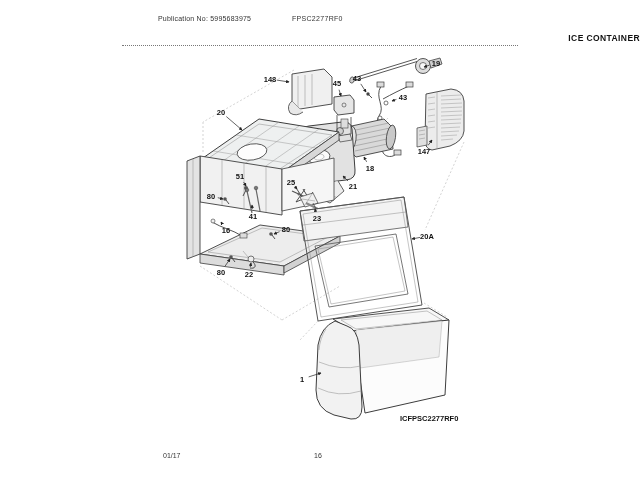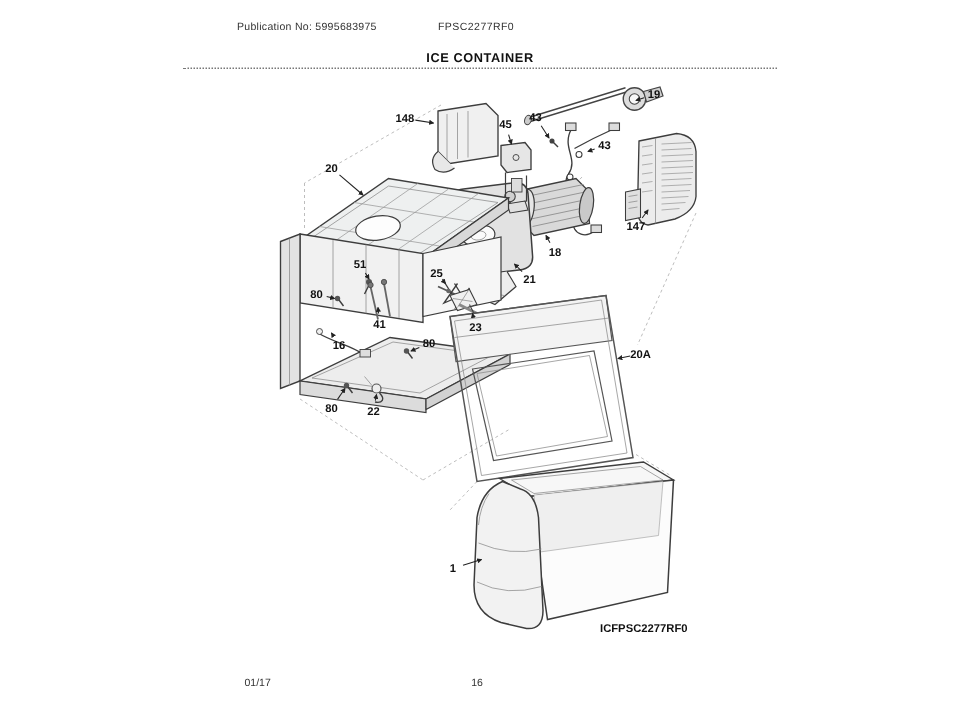--- a/index.html
+++ b/index.html
@@ -2,21 +2,21 @@
 <html><head>
 <meta charset="utf-8">
 <style>
   html,body{margin:0;padding:0;background:#fff;}
   .page{
     position:relative;width:640px;height:480px;background:#ffffff;overflow:hidden;
     font-family:"Liberation Sans","DejaVu Sans",sans-serif;color:#1a1a1a;
   }
   .pub{position:absolute;left:158px;top:15px;font-size:7px;color:#333;letter-spacing:.2px;}
   .model{position:absolute;left:292px;top:15px;font-size:7px;color:#333;letter-spacing:.3px;}
-  .title{position:absolute;left:0;top:33px;width:640px;text-align:center;
+  .title{position:absolute;left:0;top:33px;width:640px;text-align:right;
          font-size:8.5px;font-weight:bold;letter-spacing:.4px;color:#111;}
   .rule{position:absolute;left:122px;top:45px;width:396px;border-top:1px dotted #777;}
   .footer-date{position:absolute;left:163px;top:452px;font-size:7px;color:#333;}
   .footer-page{position:absolute;left:0;top:452px;width:636px;text-align:center;font-size:7px;color:#333;}
   svg.diagram{position:absolute;left:0;top:0;}
   svg .callout{font-family:"Liberation Sans","DejaVu Sans",sans-serif;font-size:7.5px;
                font-weight:bold;fill:#111;text-anchor:middle;}
   svg .leader{stroke:#222;stroke-width:.7;}
   svg .watermark{font-family:"Liberation Sans","DejaVu Sans",sans-serif;font-size:7.5px;
                font-weight:bold;fill:#111;}

